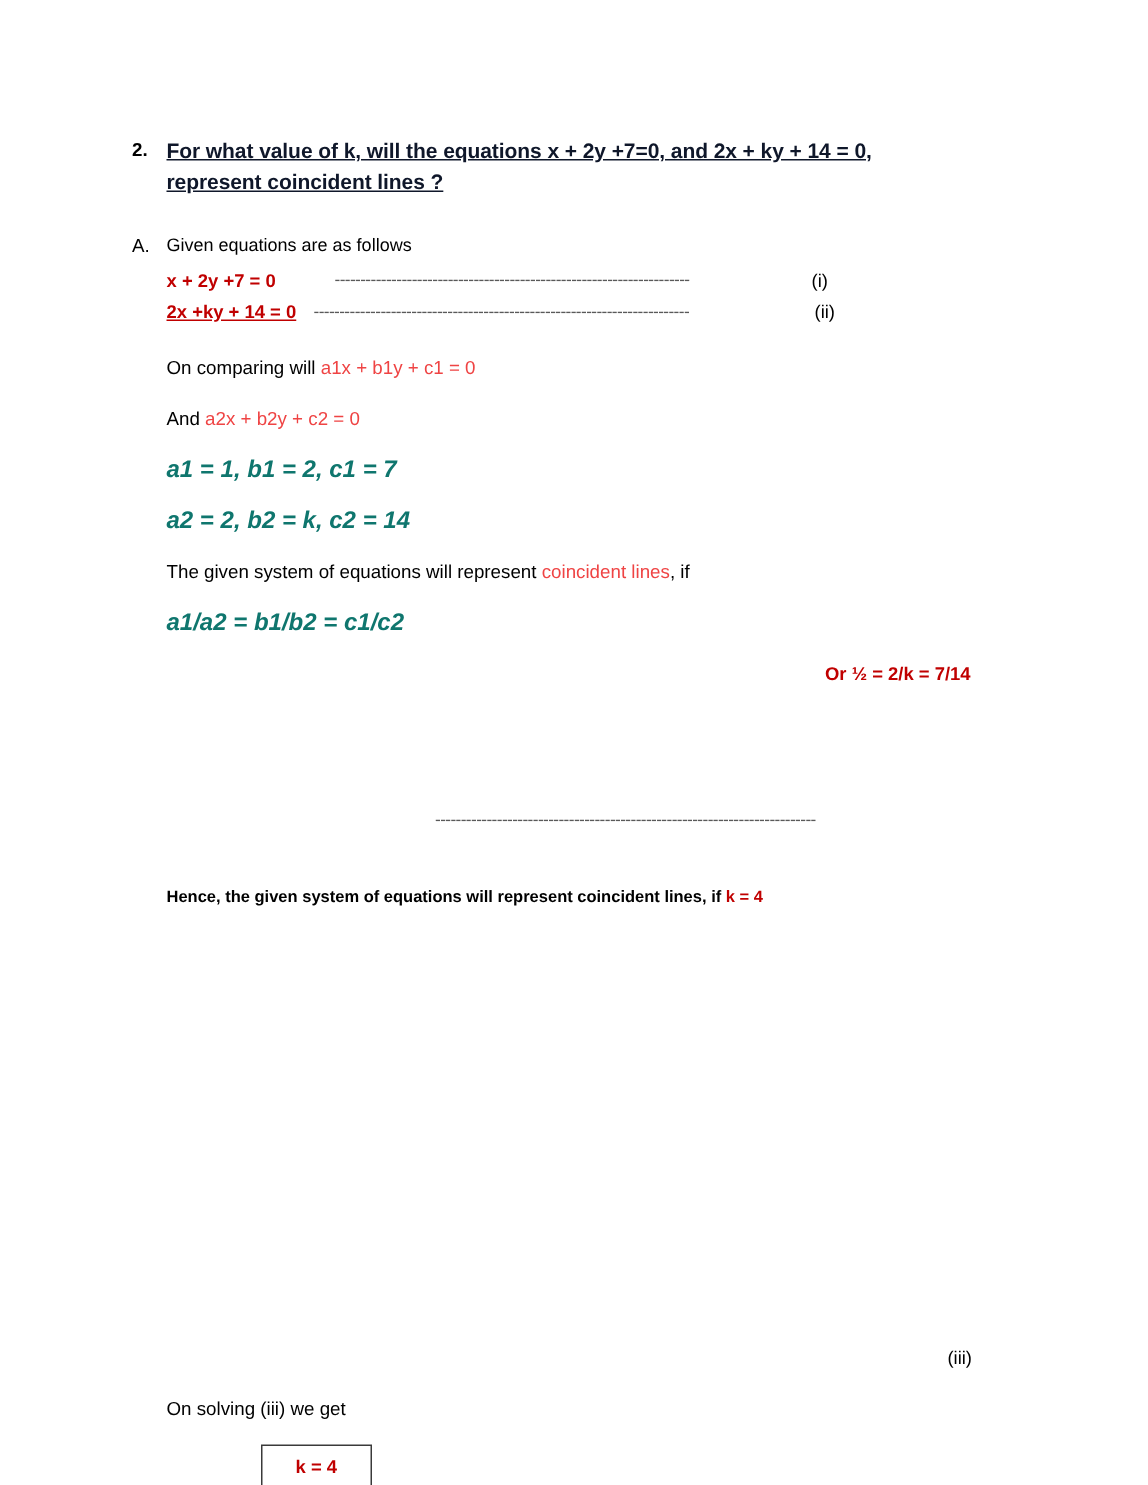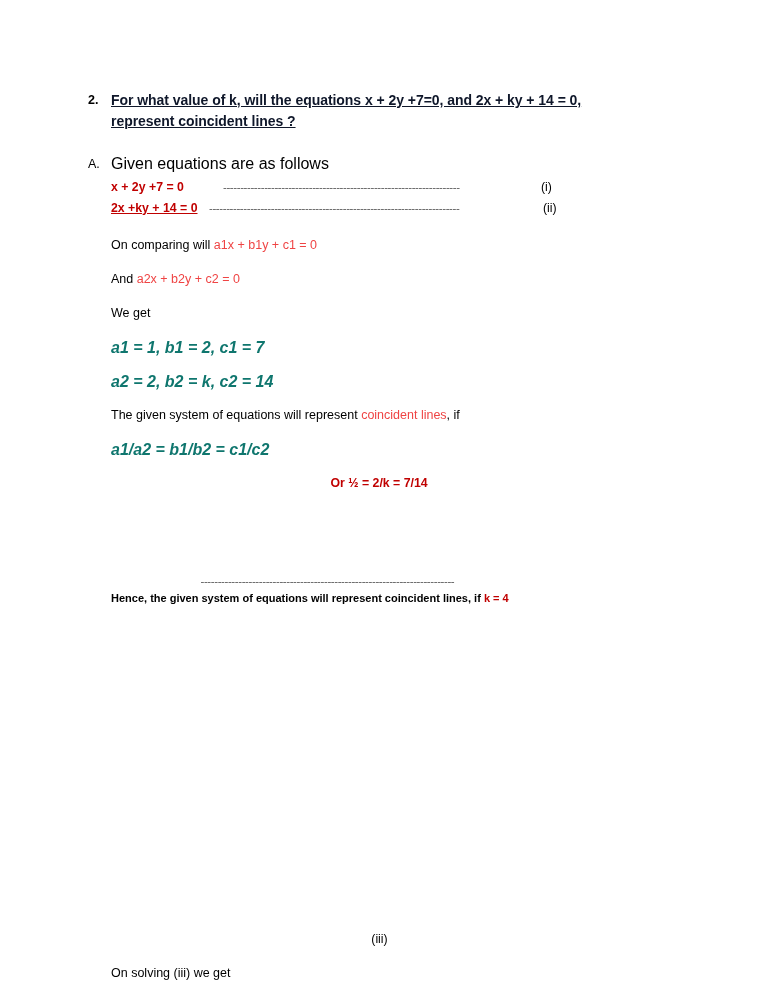--- a/index.html
+++ b/index.html
@@ -54,29 +54,29 @@
     text-decoration: underline;
   }
 
   
   #answer-block {
     left: 88px;
     top: 154px;
     width: 560px;
   }
   .a-intro {
-    font-size: 16px;
+    font-size: 12px;
     line-height: 19px;
     color: #000;
   }
 
   
   .eq-row {
     display: flex;
-    align-items: center;
+    align-items: flex-end;
     font-size: 12.3px;
     line-height: 19px;
     white-space: nowrap;
   }
   .eq-row .eq {
     color: #C00000;
     font-weight: bold;
   }
   .eq-row .leader {
     color: #595959;
@@ -179,21 +179,20 @@
       </div>
 
       <div class="line gap-1">
         <span>On comparing will </span><b>a1x + b1y + c1 = 0</b>
       </div>
 
       <div class="line gap-2">
         <span>And  </span><b>a2x + b2y + c2 = 0</b>
       </div>
 
-      <div class="line gap-2">We get</div>
 
       <div class="line red gap-2">a1 =  1,   b1 = 2,  c1 = 7</div>
       <div class="line red gap-2">a2 =  2,   b2 = k,  c2 = 14</div>
 
       <div class="line gap-2">
         <span>The  given system of equations  will represent </span><b>coincident lines</b><span>, if</span>
       </div>
 
       <div class="line red gap-2">a1/a2 = b1/b2 = c1/c2</div>
 

